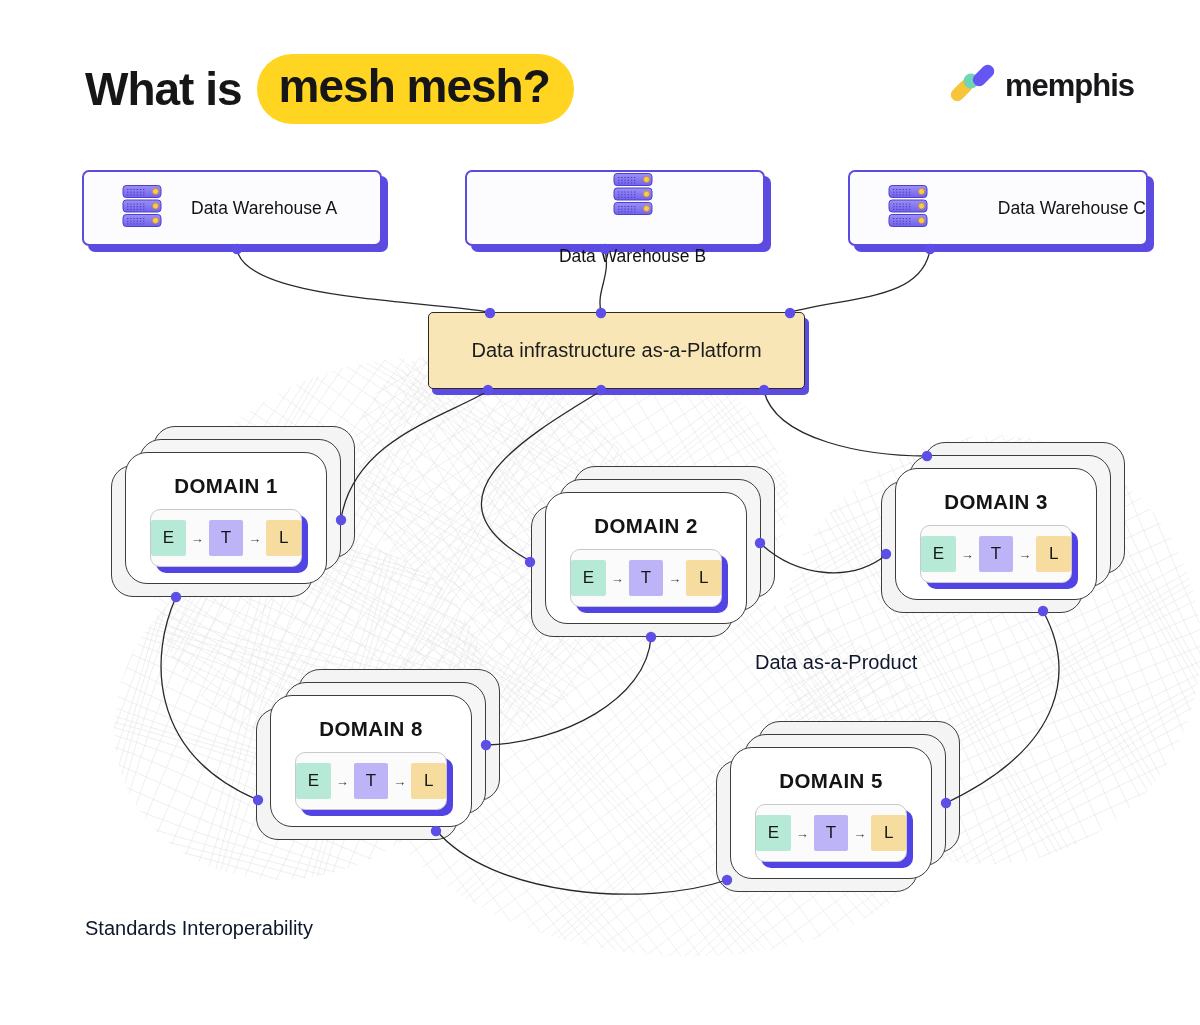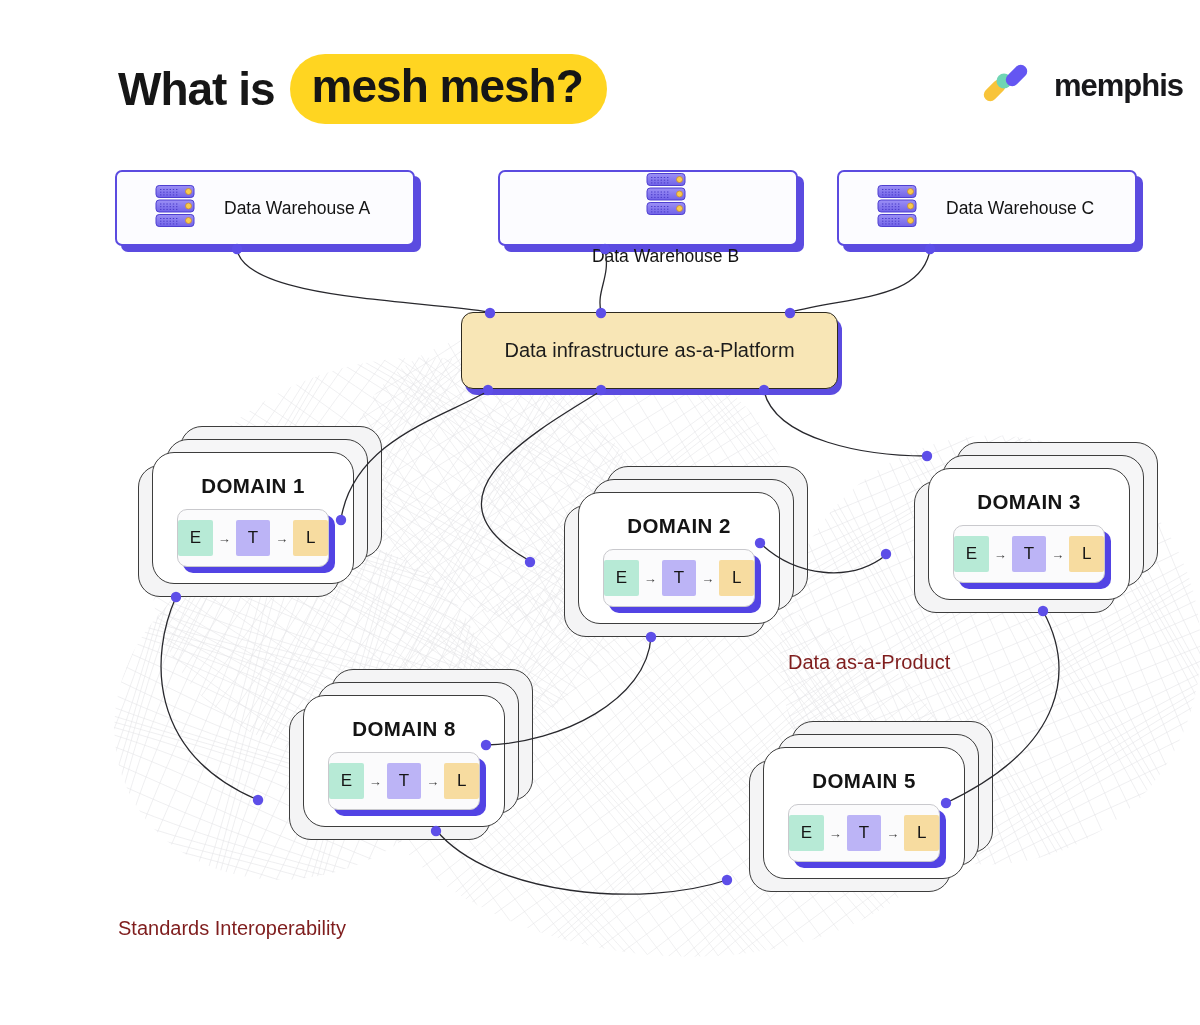--- a/index.html
+++ b/index.html
@@ -3,41 +3,41 @@
 <meta charset="utf-8">
 <style>
   html,body{margin:0;padding:0;background:#ffffff;}
   .canvas{
     position:relative;width:1200px;height:1025px;background:#ffffff;overflow:hidden;
     font-family:"Liberation Sans", sans-serif;color:#141414;
   }
   svg.layer{position:absolute;left:0;top:0;pointer-events:none;}
   #mesh-layer{z-index:0;opacity:.55;}
   #link-layer{z-index:3;}
-  .ui{position:absolute;z-index:2;margin-left:33px;}
+  .ui{position:absolute;z-index:2;}
 
   
   .title-row{left:85px;top:54px;display:flex;align-items:center;gap:15px;}
   .title-text{font-size:46px;font-weight:700;letter-spacing:-1px;color:#161616;white-space:nowrap;}
   .title-pill{background:#FFD521;border-radius:46px;padding:5px 24px 11px 22px;}
-  .brand{left:950px;top:62px;display:flex;align-items:center;gap:25px;}
+  .brand{left:950px;top:62px;display:flex;align-items:center;gap:9px;}
   .brand-name{font-size:31px;font-weight:700;letter-spacing:-1px;color:#18181b;}
 
   
   .wh-box{
     width:300px;height:76px;box-sizing:border-box;background:#FCFCFF;
     border:2px solid #5B4BE0;border-radius:7px;box-shadow:6px 6px 0 #5B4BE0;
     display:flex;align-items:center;gap:26px;padding-left:35px;
   }
   .wh-label{font-size:17.5px;font-weight:500;color:#131313;white-space:nowrap;}
 
   
   .platform-box{
     left:428px;top:312px;width:377px;height:77px;box-sizing:border-box;
-    background:#F8E6B6;border:1.6px solid #2e2a20;border-radius:12px;
+    background:#F8E6B6;border:1.6px solid #2e2a20;border-radius:5px;
     box-shadow:4px 6px 0 #5B4BE0;display:flex;align-items:center;justify-content:center;
   }
   .platform-label{font-size:20px;font-weight:500;color:#1c1c1c;white-space:nowrap;}
 
   
   .domain{width:202px;height:132px;}
   .card{
     position:absolute;width:202px;height:132px;box-sizing:border-box;
     border:1.4px solid #3d3d3d;border-radius:22px;
   }
@@ -50,21 +50,21 @@
     margin-top:11px;width:152px;height:58px;box-sizing:border-box;background:#FBFBFC;
     border:1px solid #c9c9cd;border-radius:10px;box-shadow:6px 6px 0 #5243E4;
     display:flex;align-items:center;justify-content:center;gap:5px;
   }
   .sq{width:36px;height:36px;border-radius:2px;display:flex;align-items:center;justify-content:center;
       font-size:17px;font-weight:500;color:#161616;}
   .sq-e{background:#B7EAD6}.sq-t{background:#BCB4F6}.sq-l{background:#F7DCA0}
   .arr{font-size:13px;color:#3c3c3c;}
 
   
-  .note{font-size:20px;font-weight:500;color:#7f1d1d;}
+  .note{font-size:20px;font-weight:500;color:#0f172a;}
   #note-product{left:755px;top:651px;white-space:nowrap;}
   #note-universal{left:85px;top:915px;line-height:1.33;}
 
   
   .link{fill:none;stroke:#28282d;stroke-width:1.3px;}
   .dot{fill:#5D4EE8;}
 </style>
 </head>
 <body>
 
@@ -797,21 +797,21 @@
         <g fill="#F9CB4C" stroke="#C78A2E" stroke-width="0.8">
           <circle cx="36.5" cy="7.5" r="3"></circle>
             <circle cx="36.5" cy="22" r="3"></circle>
             <circle cx="36.5" cy="36.5" r="3"></circle>
         </g>
       </svg>
     </span>
     <span class="wh-label">Data Warehouse B</span>
   </div>
 
-  <div class="ui wh-box" style="left:804px;top:170px;">
+  <div class="ui wh-box" style="left:848px;top:170px;justify-content:space-between;">
     <span>
       <svg width="46" height="44" viewBox="0 0 46 44">
         <g stroke="#4E3FD0" stroke-width="1">
           <rect x="4" y="1.5" width="38" height="12" rx="3.2" fill="url(#srvg)"></rect>
           <rect x="4" y="16" width="38" height="12" rx="3.2" fill="url(#srvg)"></rect>
           <rect x="4" y="30.5" width="38" height="12" rx="3.2" fill="url(#srvg)"></rect>
         </g>
         <g stroke="#4a3cc9" stroke-width="1" stroke-dasharray="1.4 1.8">
           <path d="M8 5.5h18M8 8.2h18M8 10.9h18"></path>
           <path d="M8 20h18M8 22.7h18M8 25.4h18"></path>
@@ -824,21 +824,21 @@
         </g>
       </svg>
     </span>
     <span class="wh-label">Data Warehouse C</span>
   </div>
 
   <div class="ui platform-box">
     <span class="platform-label">Data infrastructure as-a-Platform</span>
   </div>
 
-  <div class="ui domain" style="left:119px;top:452px;">
+  <div class="ui domain" style="left:125px;top:452px;">
     <div class="card back-b"></div>
     <div class="card back-a"></div>
     <div class="card back-c"></div>
     <div class="card front">
       <div class="domain-title">DOMAIN 1</div>
       <div class="etl">
         <span class="sq sq-e">E</span>
         <span class="arr">→</span>
         <span class="sq sq-t">T</span>
         <span class="arr">→</span>

